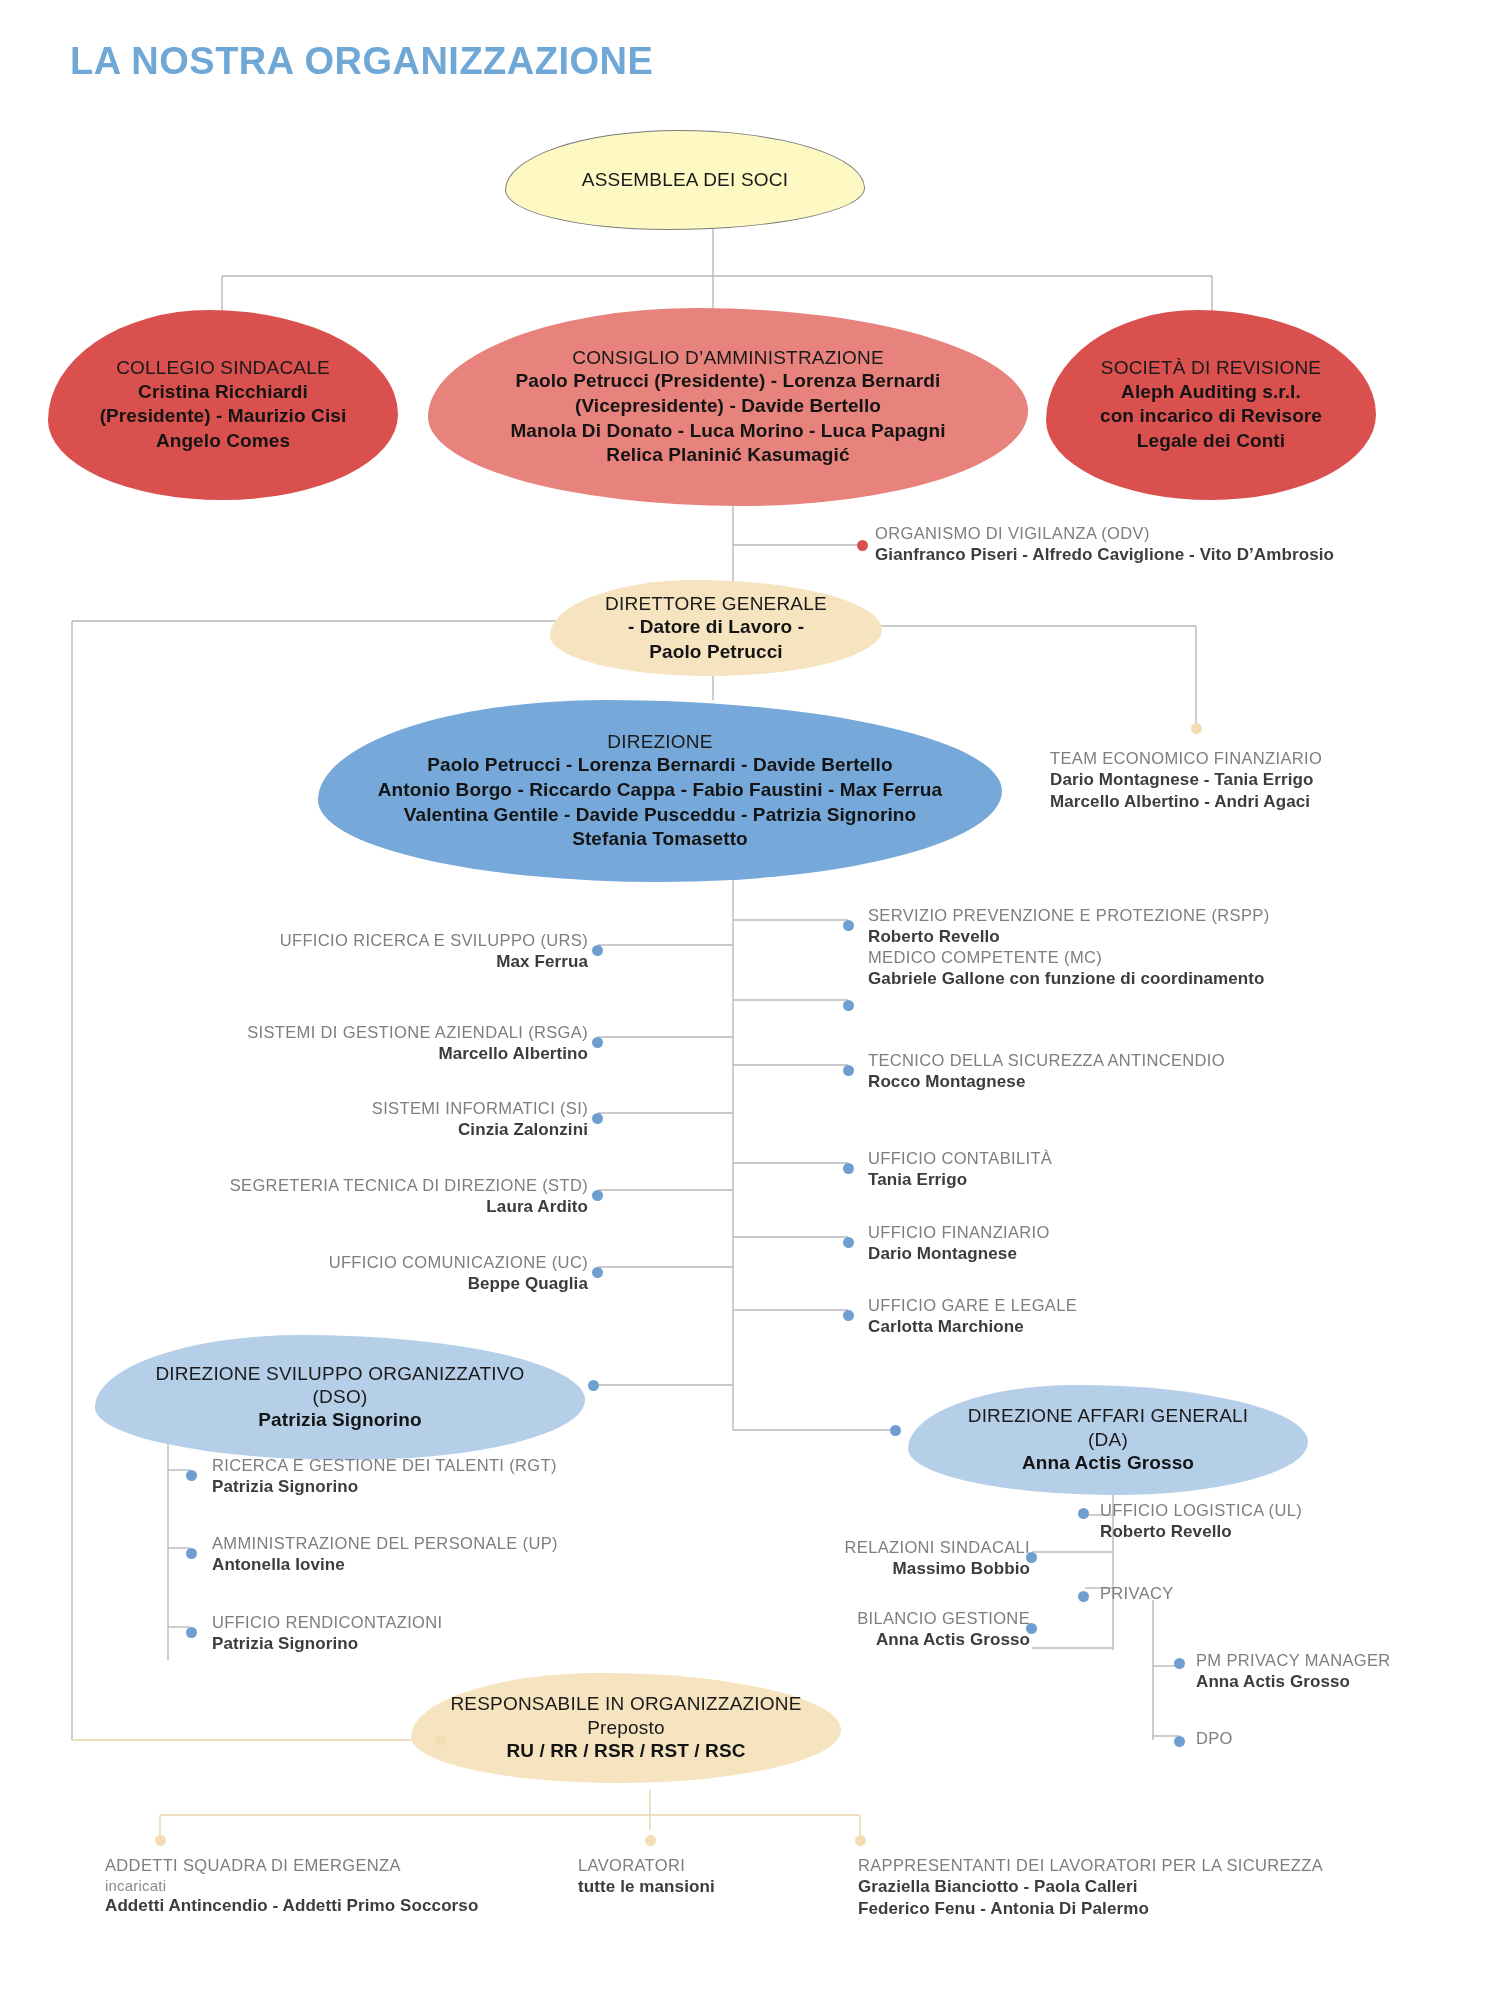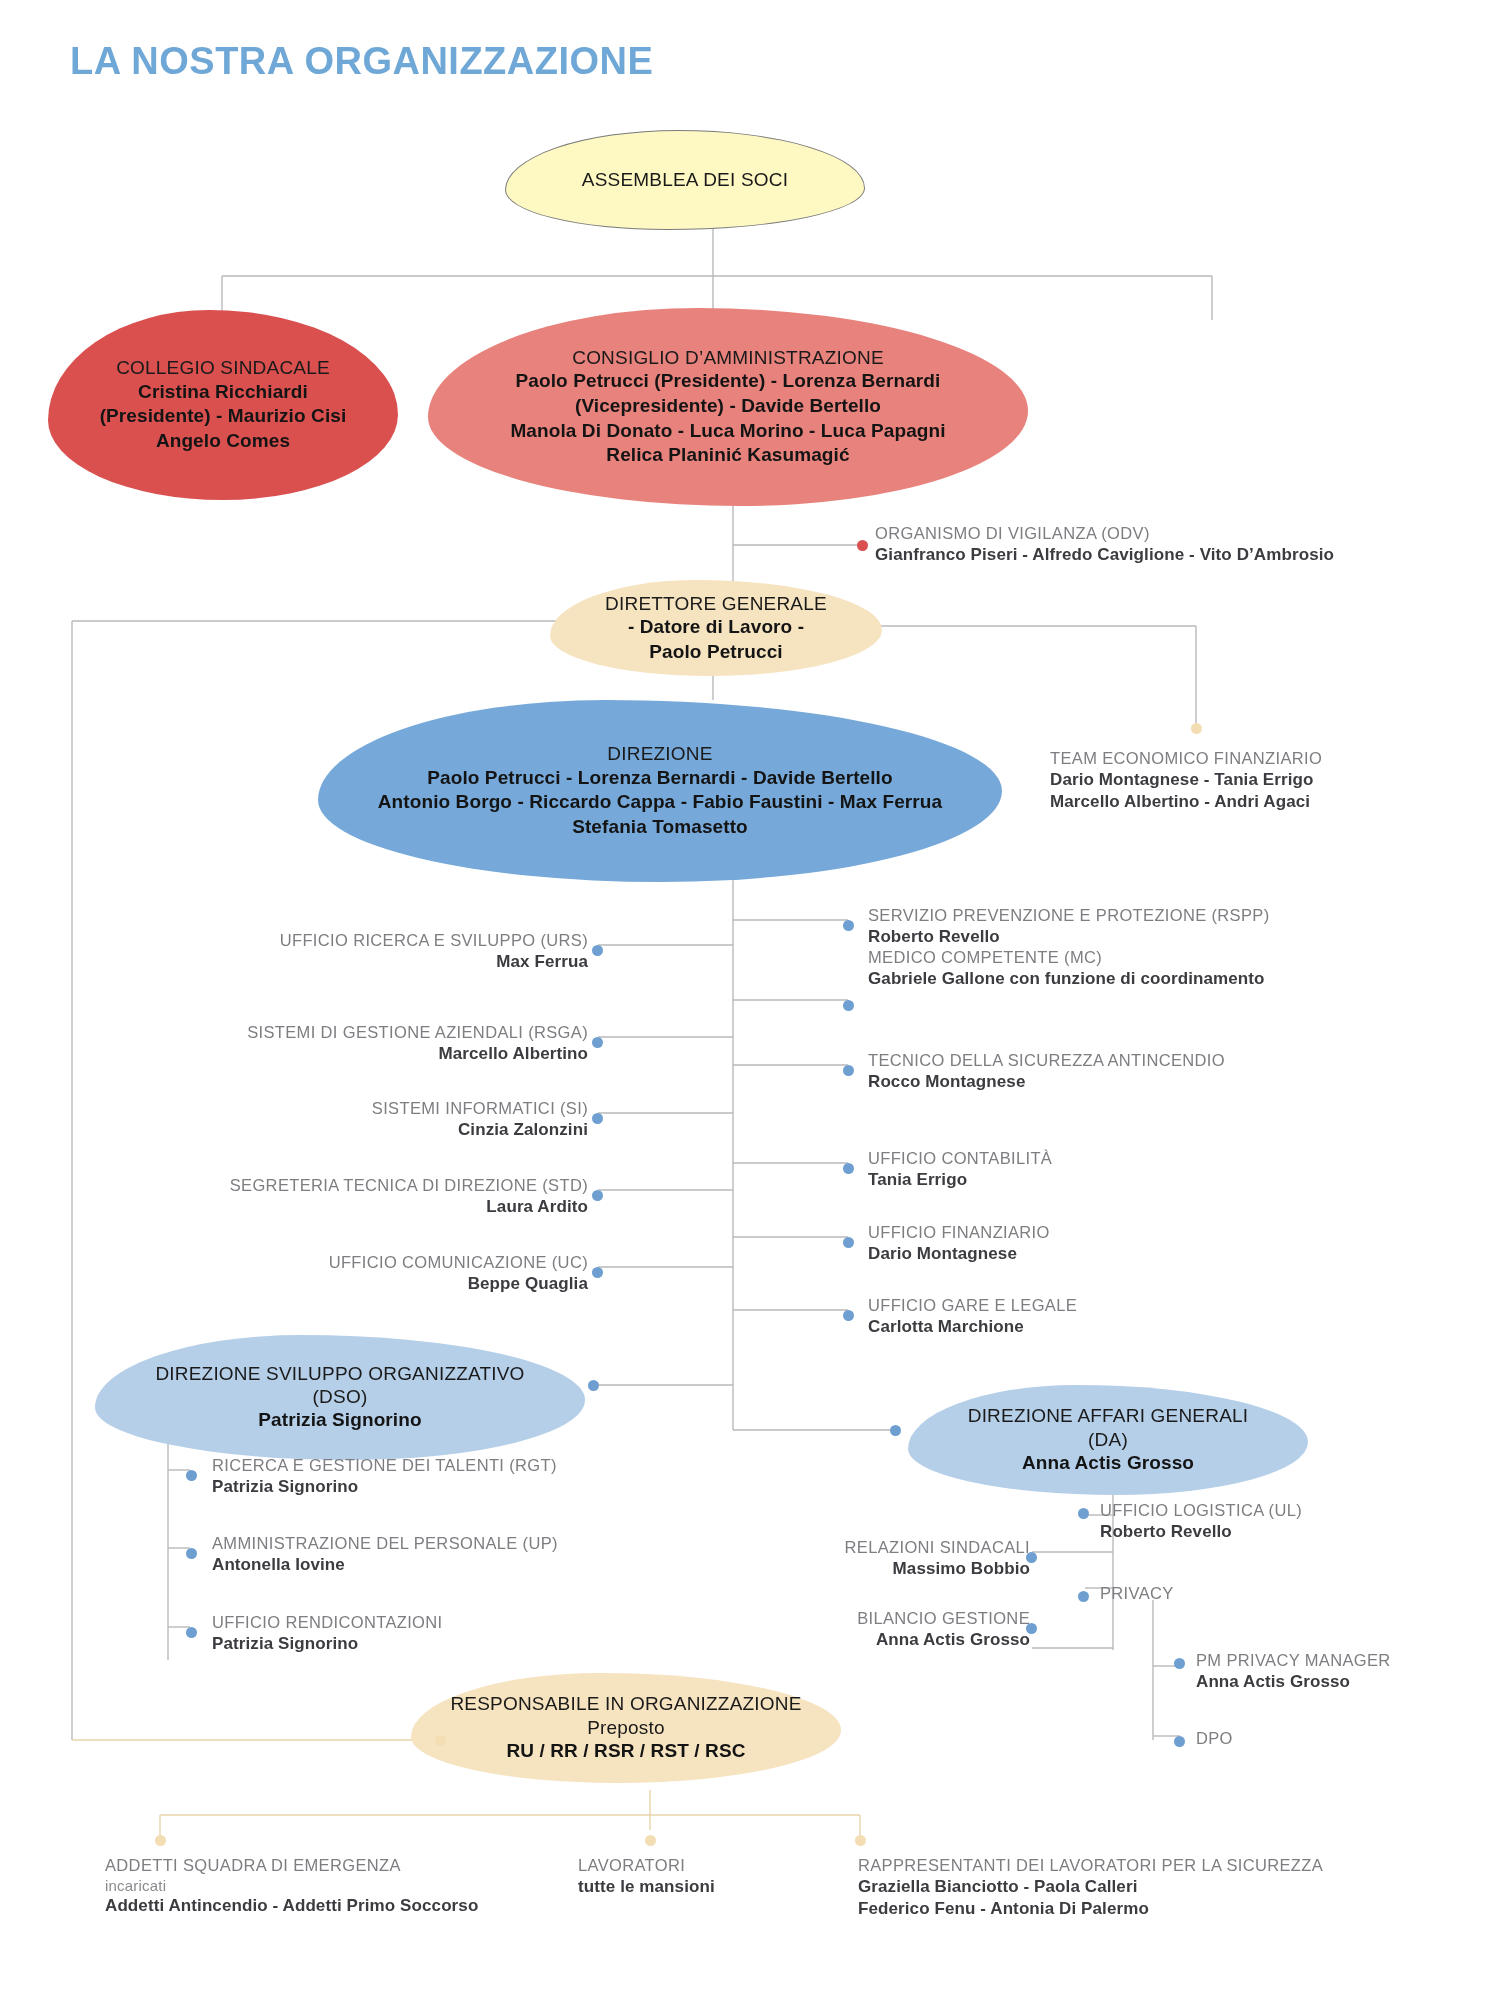--- a/index.html
+++ b/index.html
@@ -212,37 +212,44 @@
   </div>
 
   <div class="blob shape-red-light" style="left:428px; top:308px; width:600px; height:198px;">
     <div class="head">CONSIGLIO D’AMMINISTRAZIONE</div>
     <div class="body">Paolo Petrucci (Presidente) - Lorenza Bernardi</div>
     <div class="body">(Vicepresidente) - Davide Bertello</div>
     <div class="body">Manola Di Donato - Luca Morino - Luca Papagni</div>
     <div class="body">Relica Planinić Kasumagić</div>
   </div>
 
+  <div class="blob shape-red-dark" style="left:1046px; top:310px; width:330px; height:190px;">
+    <div class="head">SOCIETÀ DI REVISIONE</div>
+    <div class="body">Aleph Auditing s.r.l.</div>
+    <div class="body">con incarico di Revisore</div>
+    <div class="body">Legale dei Conti</div>
+  </div>
 
   <div class="dot red" style="left:857px; top:540px;"></div>
   <div class="leaf lalign" style="left:875px; top:523px;">
     <div class="cap">ORGANISMO DI VIGILANZA (ODV)</div>
     <div class="nm">Gianfranco Piseri - Alfredo Caviglione - Vito D’Ambrosio</div>
   </div>
 
   <div class="blob shape-cream" style="left:550px; top:580px; width:332px; height:96px;">
     <div class="head">DIRETTORE GENERALE</div>
     <div class="body">- Datore di Lavoro -</div>
     <div class="body">Paolo Petrucci</div>
   </div>
 
   <div class="blob shape-blue-strong" style="left:318px; top:700px; width:684px; height:182px;">
     <div class="head">DIREZIONE</div>
     <div class="body">Paolo Petrucci - Lorenza Bernardi - Davide Bertello</div>
     <div class="body">Antonio Borgo - Riccardo Cappa - Fabio Faustini - Max Ferrua</div>
+    <div class="body">Valentina Gentile - Davide Pusceddu - Patrizia Signorino</div>
     <div class="body">Stefania Tomasetto</div>
   </div>
 
   <div class="dot cream" style="left:1191px; top:723px;"></div>
   <div class="leaf lalign" style="left:1050px; top:748px;">
     <div class="cap">TEAM ECONOMICO FINANZIARIO</div>
     <div class="nm">Dario Montagnese - Tania Errigo</div>
     <div class="nm">Marcello Albertino - Andri Agaci</div>
   </div>
 

